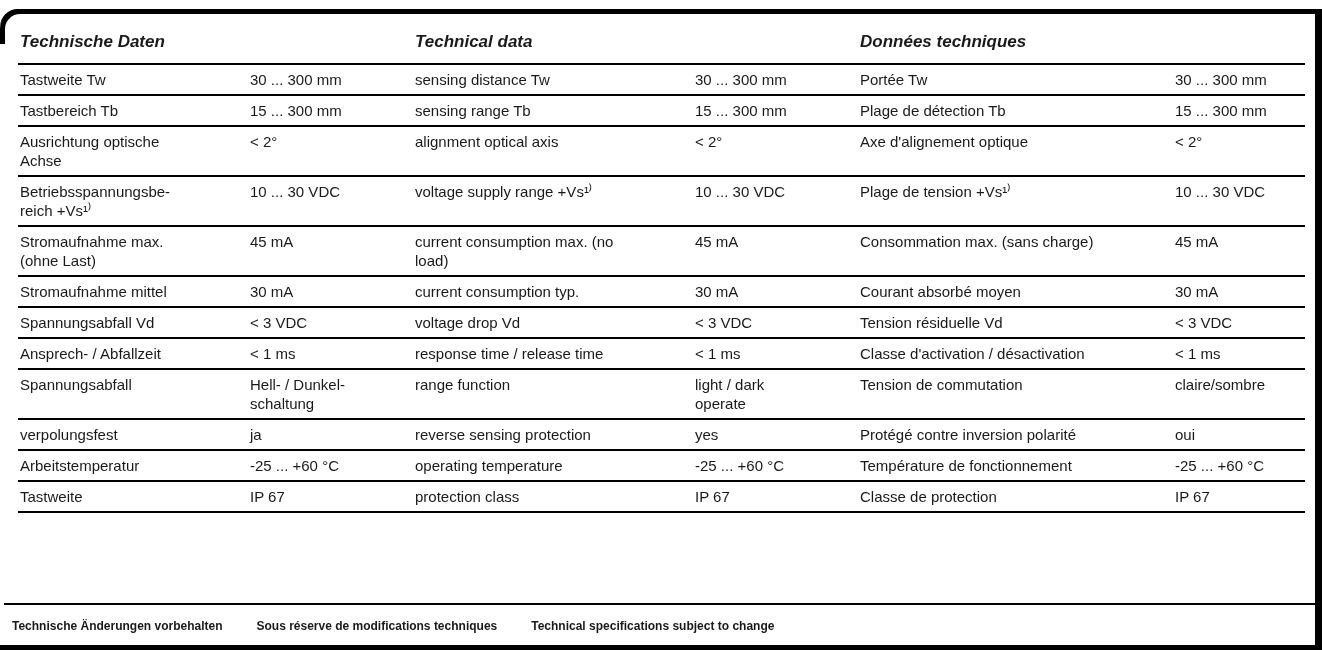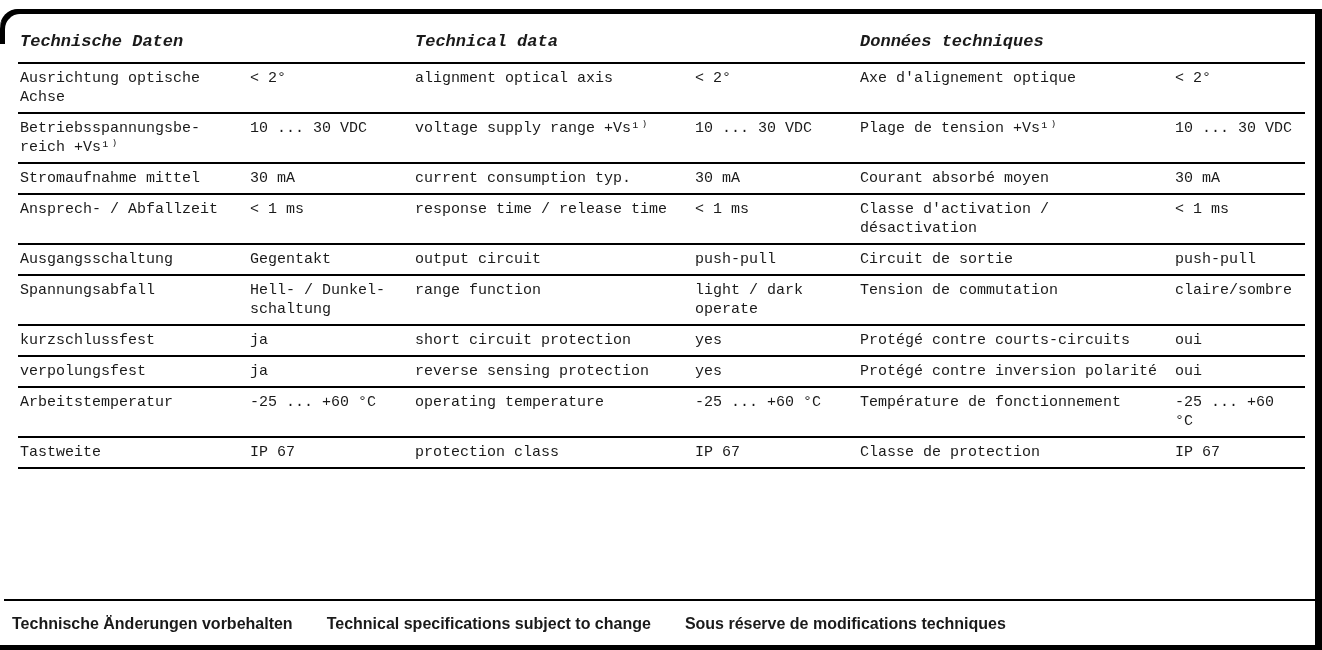--- a/index.html
+++ b/index.html
@@ -27,21 +27,20 @@
     width: 28px; height: 30px;
     border-top: 5px solid #000;
     border-left: 5px solid #000;
     border-top-left-radius: 20px;
   }
   table.spec-table {
     border-collapse: collapse;
     table-layout: fixed;
     margin: 8px 10px 0 18px;
     width: calc(100% - 28px);
-    font-family: Liberation Mono, monospace;
   }
   .spec-table thead tr,
   .spec-table tbody tr {
     border-bottom: 2px solid #000;
   }
   .spec-table th {
     text-align: left;
     font-size: 17px;
     font-weight: bold;
     font-style: italic;
@@ -60,21 +59,21 @@
     left: 4px; right: 0; bottom: 12px;
   }
   .footer-rule {
     border-top: 2px solid #000;
     margin-bottom: 14px;
   }
   .footer-notes {
     display: flex;
     gap: 34px;
     padding-left: 8px;
-    font-size: 16px;
+    font-size: 12px;
     font-weight: bold;
     text-align: center;
   }
 </style>
 </head>
 <body>
 
 <div class="frame">
 
   <table class="spec-table">
@@ -88,80 +87,98 @@
     </colgroup>
     <thead>
       <tr>
         <th colspan="2">Technische Daten</th>
         <th colspan="2">Technical data</th>
         <th colspan="2">Données techniques</th>
       </tr>
     </thead>
     <tbody id="spec-body">
         <tr>
+          <td>Tastweite Tw</td>
+          <td>30 ... 300 mm</td>
+          <td>sensing distance Tw</td>
+          <td>30 ... 300 mm</td>
+          <td>Portée Tw</td>
+          <td>30 ... 300 mm</td>
+        </tr>
+        <tr>
+          <td>Tastbereich Tb</td>
+          <td>15 ... 300 mm</td>
+          <td>sensing range Tb</td>
+          <td>15 ... 300 mm</td>
+          <td>Plage de détection Tb</td>
+          <td>15 ... 300 mm</td>
+        </tr>
+        <tr>
           <td>Ausrichtung optische
 Achse</td>
           <td>&lt; 2°</td>
           <td>alignment optical axis</td>
           <td>&lt; 2°</td>
           <td>Axe d'alignement optique</td>
           <td>&lt; 2°</td>
         </tr>
         <tr>
           <td>Betriebsspannungsbe-
 reich +Vs¹⁾</td>
           <td>10 ... 30 VDC</td>
           <td>voltage supply range +Vs¹⁾</td>
           <td>10 ... 30 VDC</td>
           <td>Plage de tension +Vs¹⁾</td>
           <td>10 ... 30 VDC</td>
         </tr>
         <tr>
+          <td>Stromaufnahme max.
+(ohne Last)</td>
+          <td>45 mA</td>
+          <td>current consumption max. (no
+load)</td>
+          <td>45 mA</td>
+          <td>Consommation max. (sans charge)</td>
+          <td>45 mA</td>
+        </tr>
+        <tr>
           <td>Stromaufnahme mittel</td>
           <td>30 mA</td>
           <td>current consumption typ.</td>
           <td>30 mA</td>
           <td>Courant absorbé moyen</td>
           <td>30 mA</td>
         </tr>
         <tr>
+          <td>Spannungsabfall Vd</td>
+          <td>&lt; 3 VDC</td>
+          <td>voltage drop Vd</td>
+          <td>&lt; 3 VDC</td>
+          <td>Tension résiduelle Vd</td>
+          <td>&lt; 3 VDC</td>
+        </tr>
+        <tr>
           <td>Ansprech- / Abfallzeit</td>
           <td>&lt; 1 ms</td>
           <td>response time / release time</td>
           <td>&lt; 1 ms</td>
           <td>Classe d'activation / désactivation</td>
           <td>&lt; 1 ms</td>
-        </tr>
-        <tr>
-          <td>Ausgangsschaltung</td>
-          <td>Gegentakt</td>
-          <td>output circuit</td>
-          <td>push-pull</td>
-          <td>Circuit de sortie</td>
-          <td>push-pull</td>
         </tr>
         <tr>
           <td>Spannungsabfall</td>
           <td>Hell- / Dunkel-
 schaltung</td>
           <td>range function</td>
           <td>light / dark
 operate</td>
           <td>Tension de commutation</td>
           <td>claire/sombre</td>
         </tr>
         <tr>
-          <td>kurzschlussfest</td>
-          <td>ja</td>
-          <td>short circuit protection</td>
-          <td>yes</td>
-          <td>Protégé contre courts-circuits</td>
-          <td>oui</td>
-        </tr>
-        <tr>
           <td>verpolungsfest</td>
           <td>ja</td>
           <td>reverse sensing protection</td>
           <td>yes</td>
           <td>Protégé contre inversion polarité</td>
           <td>oui</td>
         </tr>
         <tr>
           <td>Arbeitstemperatur</td>
           <td>-25 ... +60 °C</td>
@@ -178,18 +195,18 @@
           <td>Classe de protection</td>
           <td>IP 67</td>
         </tr>
       </tbody>
   </table>
 
   <div class="footer">
     <div class="footer-rule"></div>
     <div class="footer-notes">
       <span>Technische Änderungen vorbehalten</span>
+      <span>Sous réserve de modifications techniques</span>
       <span>Technical specifications subject to change</span>
-      <span>Sous réserve de modifications techniques</span>
     </div>
   </div>
 
 </div>
 
 </body></html>

